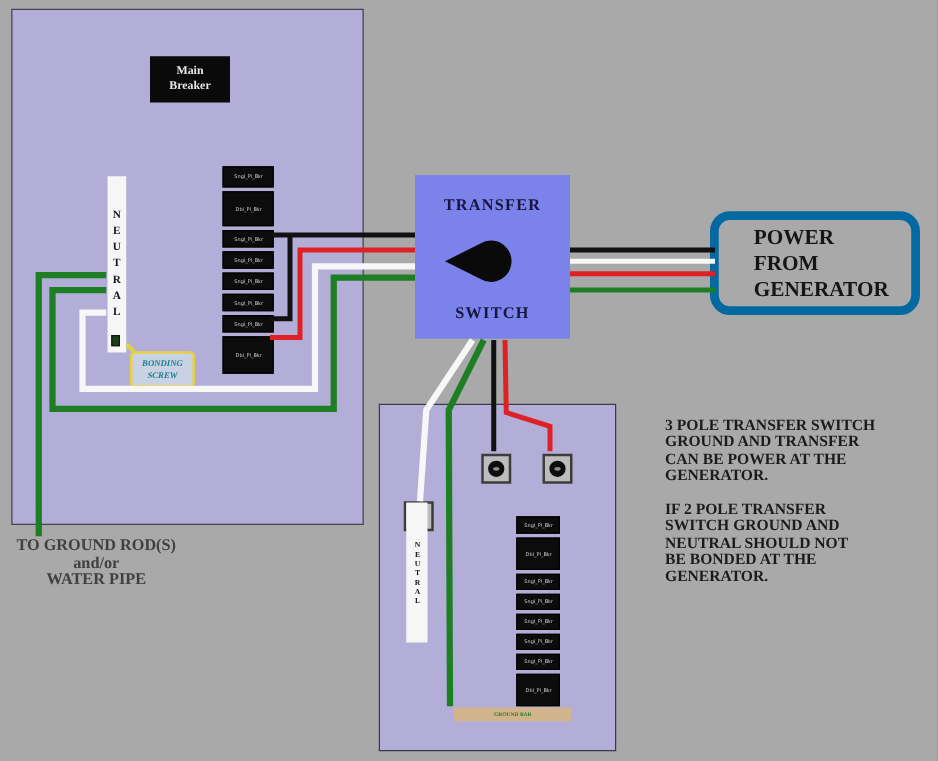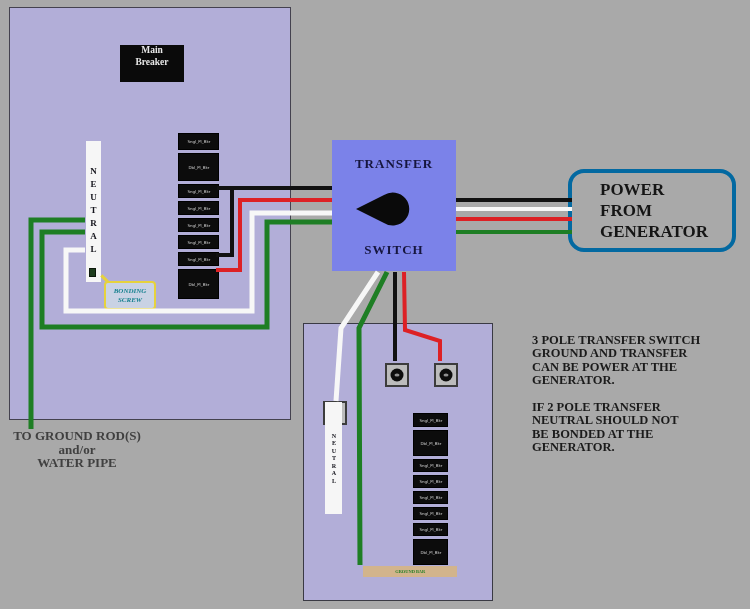--- a/index.html
+++ b/index.html
@@ -4,21 +4,21 @@
 <style>
   html,body{margin:0;padding:0;background:#8f8f8f;}
   .stage{position:relative;width:750px;height:609px;background:#a9a9a9;overflow:hidden;
          font-family:"Liberation Serif","DejaVu Serif",serif;}
   
   .panel{position:absolute;background:#b2aed8;border:1px solid #44424f;box-sizing:border-box;}
   .main-panel{left:9px;top:7px;width:282px;height:413px;}
   .gen-panel{left:303px;top:323px;width:190px;height:278px;border-color:#3a3a44;}
   
   .mb-box{position:absolute;left:110px;top:37px;width:64px;height:37px;background:#0a0a0a;
-          display:flex;justify-content:center;}
+          display:flex;align-items:center;justify-content:center;}
   .mb-box span{color:#e8e8e8;font-weight:bold;font-size:9.5px;line-height:1.25;text-align:center;white-space:pre-line;}
   
   .nbar{position:absolute;background:#f6f6f6;display:flex;align-items:center;justify-content:center;}
   .nbar-main{left:76px;top:133px;width:15px;height:141px;}
   .nbar-gen{left:21px;top:78px;width:17px;height:112px;}
   .vtext{writing-mode:vertical-rl;text-orientation:upright;font-weight:bold;color:#14141c;}
   .vtext-main{font-size:9px;letter-spacing:3px;}
   .vtext-gen{font-size:9px;letter-spacing:1px;transform:scale(.68);}
   
   .screw{position:absolute;left:79px;top:260px;width:7px;height:9px;background:#1e3d1e;border:1px solid #0c180c;box-sizing:border-box;}
@@ -42,21 +42,21 @@
   .gbar{position:absolute;left:59px;top:242px;width:94px;height:11px;background:#d2b48c;
         display:flex;align-items:center;justify-content:center;}
   .gbar span{color:#1e7e24;font-weight:bold;font-size:8px;white-space:nowrap;transform:scale(.55);}
   
   .switch{position:absolute;left:332px;top:140px;width:124px;height:131px;background:#7b82e9;}
   .sw-label{position:absolute;width:100%;text-align:center;color:#16163e;font-weight:bold;
             font-size:13px;letter-spacing:1px;}
   .sw-top{top:16px;} .sw-bottom{top:102px;}
   .knob{position:absolute;left:0;top:0;}
   
-  .gen-box{position:absolute;left:568px;top:169px;width:168px;height:83px;border:4px solid #0369a1;
+  .gen-box{position:absolute;left:568px;top:169px;width:168px;height:83px;border:7px solid #0369a1;
            border-radius:16px;box-sizing:border-box;display:flex;align-items:center;}
   .gen-box span{padding-left:28px;font-weight:bold;font-size:17px;line-height:1.25;color:#151515;white-space:pre-line;}
   
   .note-b{position:absolute;left:532px;top:333px;width:205px;color:#1b1b1b;font-weight:bold;font-size:12.5px;}
   .note-b div{height:13.4px;white-space:nowrap;}
   .note-g{position:absolute;left:7px;top:428px;width:140px;text-align:center;color:#404040;font-weight:bold;font-size:13px;}
   .note-g div{height:13.5px;white-space:nowrap;}
   
   .wires{position:absolute;left:0;top:0;z-index:5;pointer-events:none;}
 </style>
@@ -183,18 +183,19 @@
       <div>WATER PIPE</div>
     </div>
   <div class="note-b">
 
   <div>3 POLE TRANSFER SWITCH</div>
       <div>GROUND AND TRANSFER</div>
       <div>CAN BE POWER AT THE</div>
       <div>GENERATOR.</div>
       <div></div>
       <div>IF 2 POLE TRANSFER</div>
+      <div>SWITCH GROUND AND</div>
       <div>NEUTRAL SHOULD NOT</div>
       <div>BE BONDED AT THE</div>
       <div>GENERATOR.</div>
     </div>
 
 </div>
 
 </body></html>

